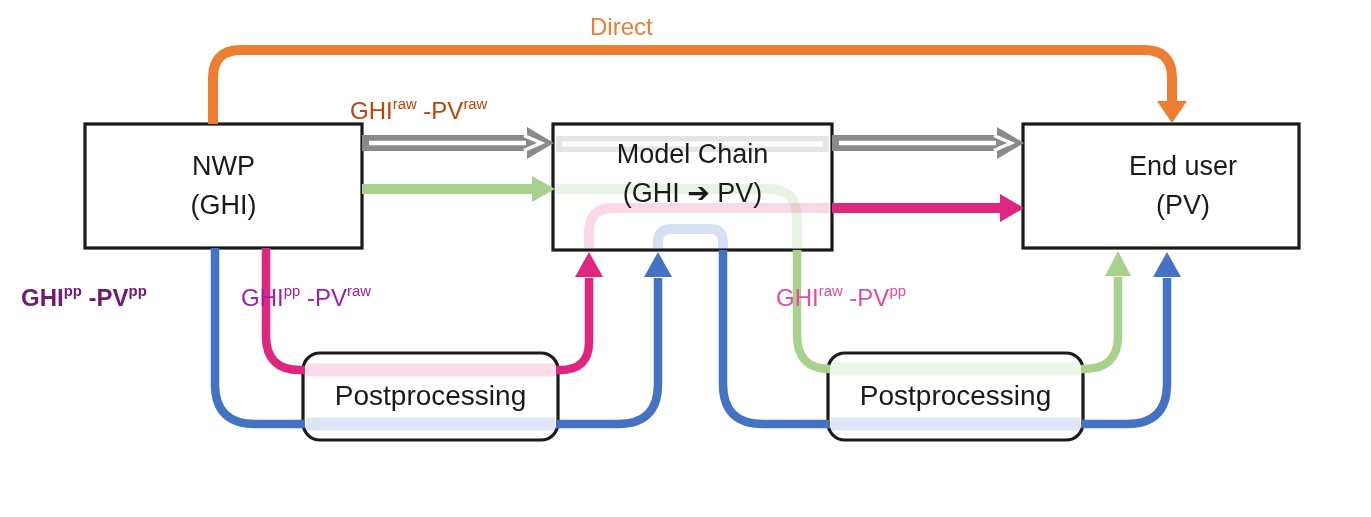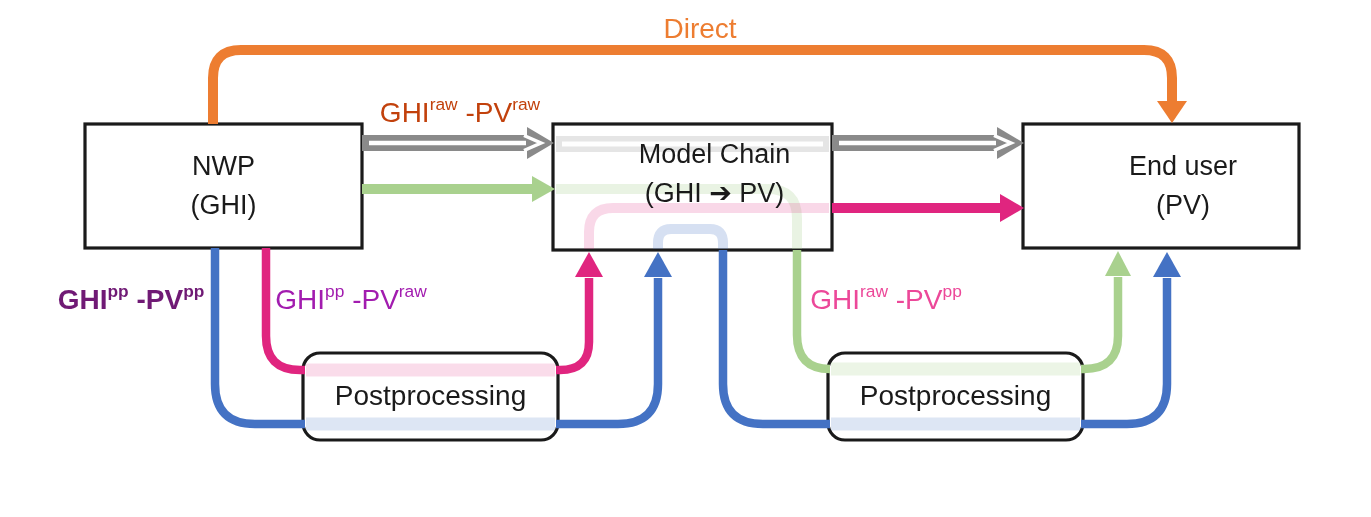--- a/index.html
+++ b/index.html
@@ -11,22 +11,22 @@
     overflow:hidden;
   }
   #flows{position:absolute;left:0;top:0;z-index:2;}
   .box-label{
     position:absolute;z-index:3;
     display:flex;flex-direction:column;align-items:center;justify-content:center;
     color:#1a1a1a;font-size:27px;line-height:1.45;text-align:center;
   }
   .flow-label{
     position:absolute;z-index:3;
-    width:220px;text-align:center;
-    font-size:28px;white-space:nowrap;
+    width:220px;
+    font-size:24px;white-space:nowrap;
   }
   .flow-label sup{
     font-size:0.62em;position:relative;top:-0.1em;line-height:0;
   }
   .flow-label .b2{margin-left:0.28em;}
   .c-orange{color:#ED7D31;}
   .c-gray{color:#c2410c;}
   .c-blue{color:#701a75;font-weight:bold;}
   .c-pink{color:#a21caf;}
   .c-green{color:#ec4899;}
@@ -92,21 +92,21 @@
 
     <path d="M 797 250 V 335 Q 797 369 830 369" fill="none" stroke-width="8.5" stroke="#A9D18E"></path>
     <path d="M 1081 369 H 1084 Q 1118 369 1118 336 V 277" fill="none" stroke-width="8.5" stroke="#A9D18E"></path>
     <polygon points="1105,276 1131,276 1118,251" fill="#A9D18E"></polygon>
   </svg>
 
   <div class="box-label" style="left:85px;top:124px;width:277px;height:124px;">
     <span>NWP</span>
     <span>(GHI)</span>
   </div>
-  <div class="box-label" style="left:553px;top:124px;width:279px;height:100px;padding-left:22px;">
+  <div class="box-label" style="left:553px;top:124px;width:279px;height:100px;">
     <span>Model Chain</span>
     <span>(GHI ➔ PV)</span>
   </div>
   <div class="box-label" style="left:1023px;top:124px;width:320px;height:124px;">
     <span>End user</span>
     <span>(PV)</span>
   </div>
   <div class="box-label" style="left:303px;top:353px;width:255px;height:87px;font-size:28px;">
     <span>Postprocessing</span>
   </div>

